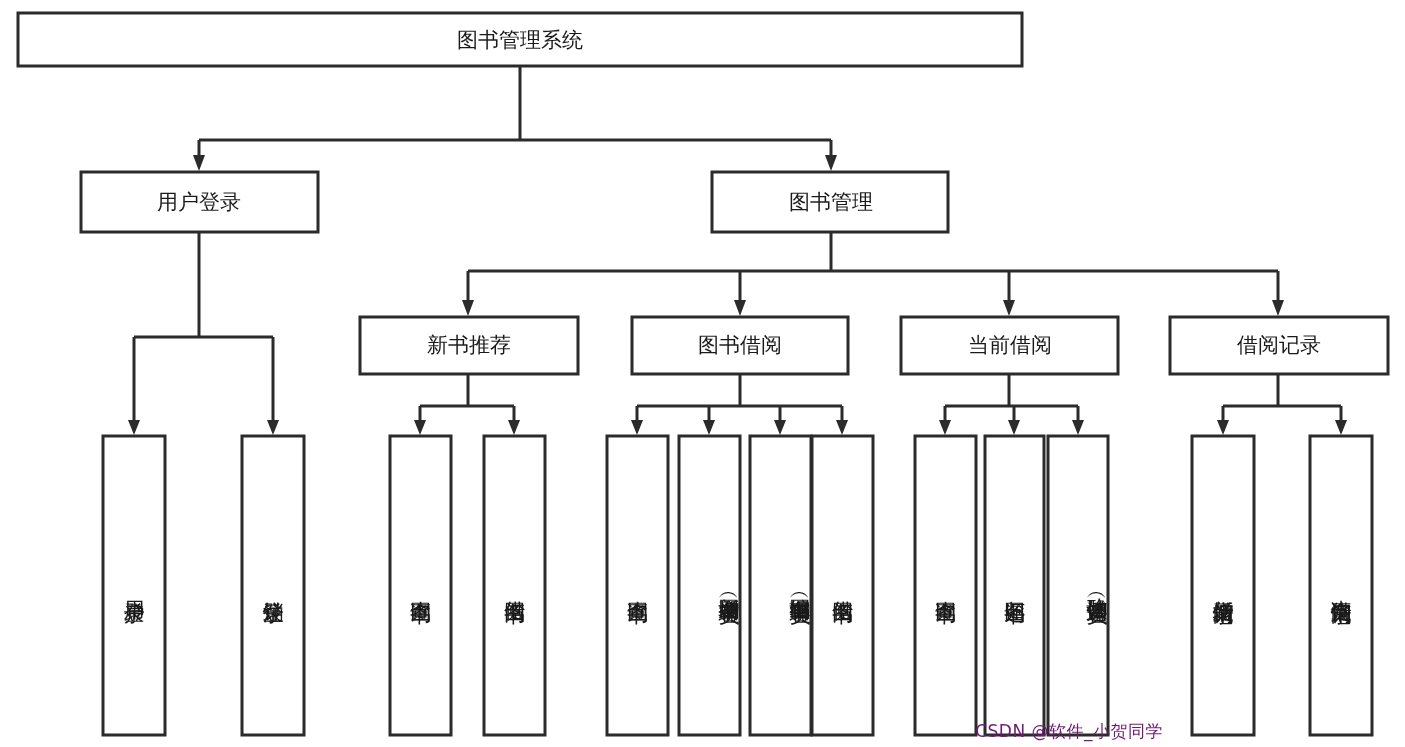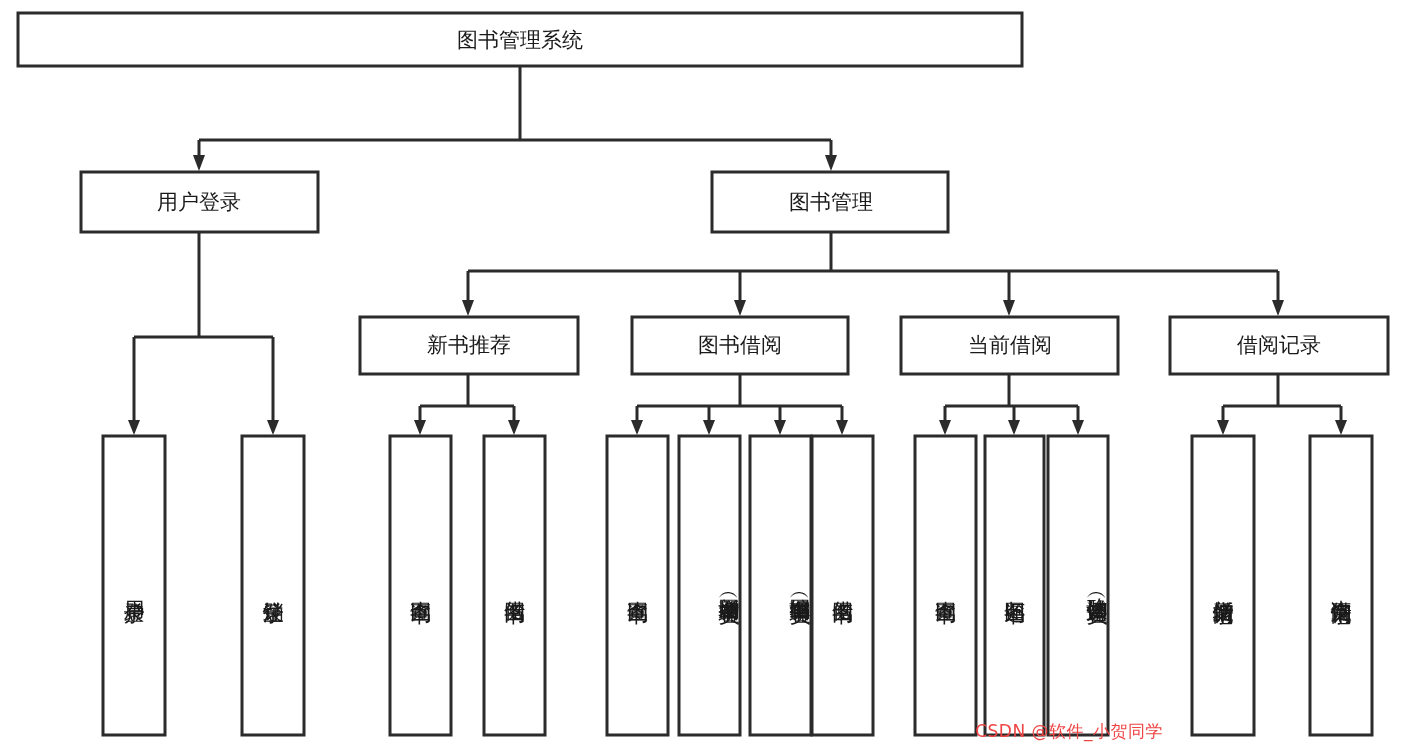--- a/index.html
+++ b/index.html
@@ -62,21 +62,21 @@
     letter-spacing: 1px;
     white-space: nowrap;
     pointer-events: auto;
   }
   .watermark {
     position: absolute;
     right: 8px;
     bottom: 4px;
     font-family: "DejaVu Sans", "Liberation Sans", sans-serif;
     font-size: 17px;
-    color: #ef4444;
+    color: #701a75;
     letter-spacing: 0.5px;
     white-space: nowrap;
   }
 </style>
 </head>
 <body>
 
 <div id="diagram-root">
 
   <svg id="tree-svg" viewBox="0 0 1405 747">

